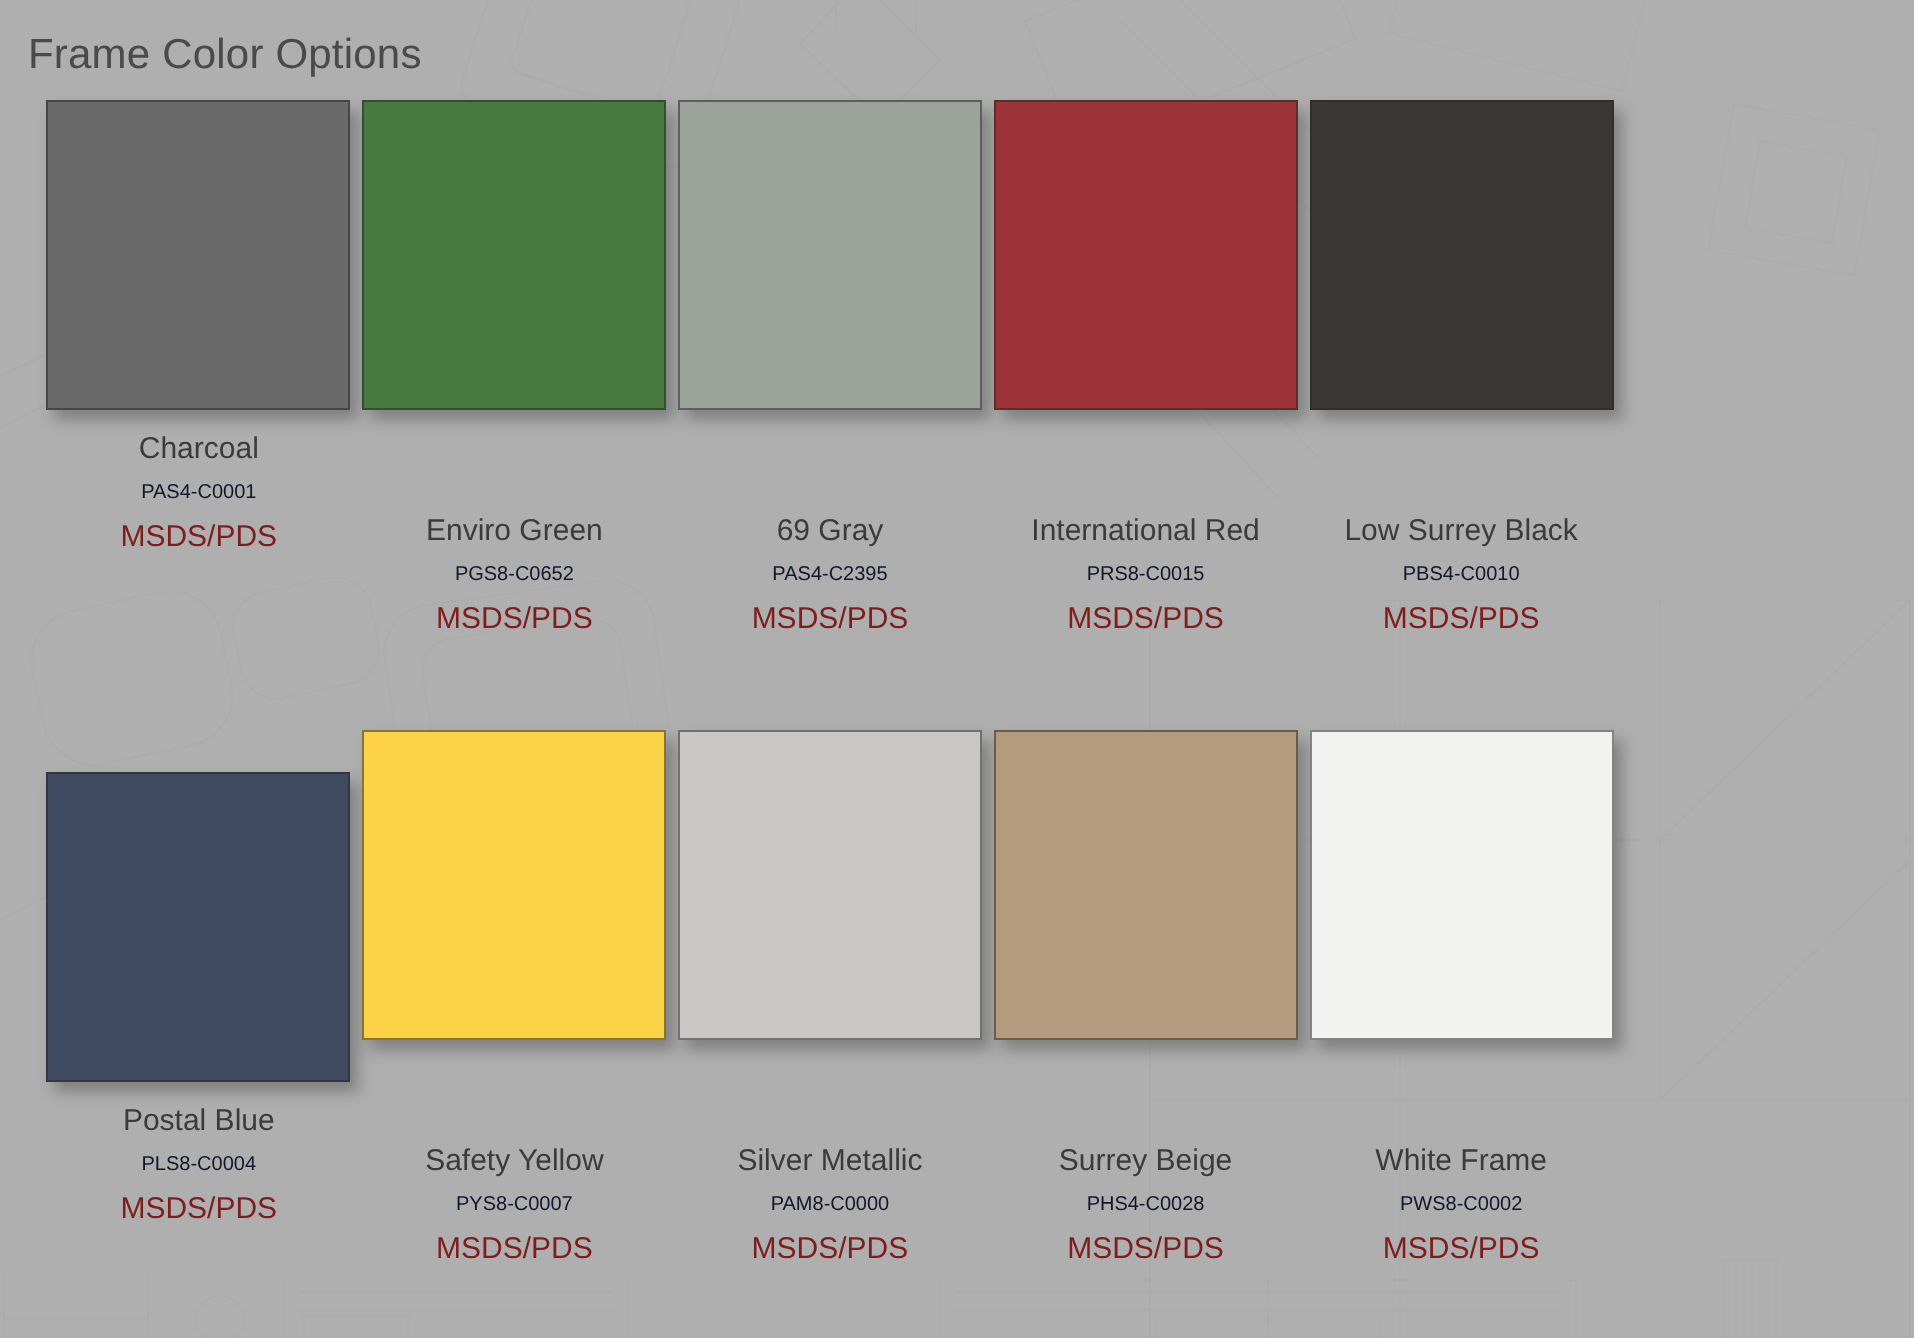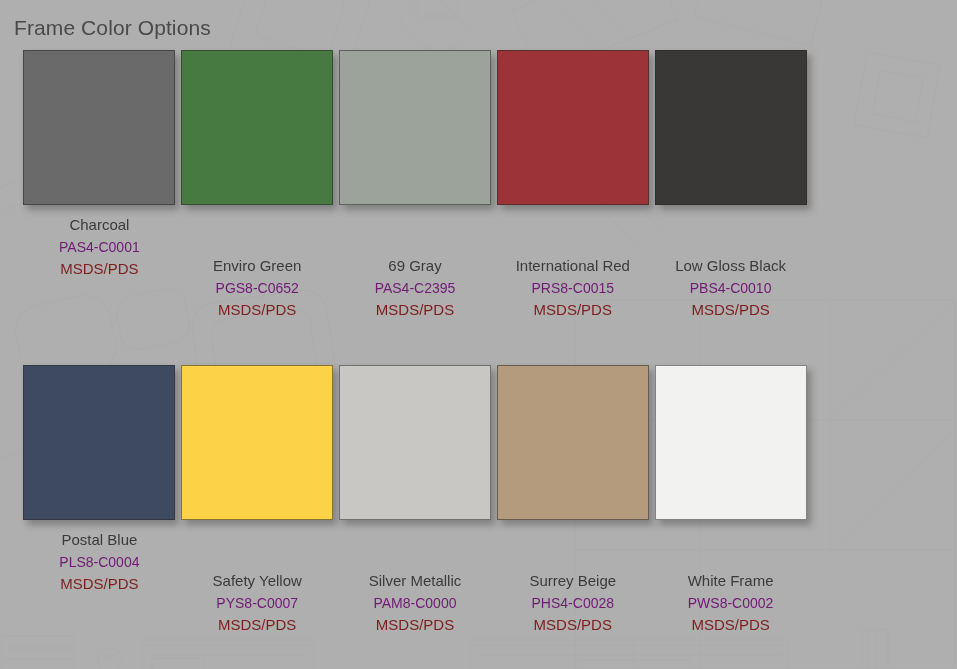--- a/index.html
+++ b/index.html
@@ -93,22 +93,22 @@
     text-align: center;
     line-height: 22px;
   }
 
   .color-name {
     font-size: 15px;
     color: #3b3b3b;
     white-space: nowrap;
   }
   .color-code {
-    font-size: 14px;
-    color: #701a75;
+    font-size: 10px;
+    color: #0f172a;
     white-space: nowrap;
   }
   .doc-link {
     font-size: 15px;
     color: #7f1d1d;
     white-space: nowrap;
     cursor: pointer;
   }
 </style>
 </head>
@@ -218,29 +218,29 @@
           <div class="label-block">
             <div class="color-name">International Red</div>
             <div class="color-code">PRS8-C0015</div>
             <div class="doc-link">MSDS/PDS</div>
           </div>
         </div>
 
         <div class="swatch-cell">
           <div class="chip" style="background:#3a3836"></div>
           <div class="label-block">
-            <div class="color-name">Low Gloss Black</div>
+            <div class="color-name">Low Surrey Black</div>
             <div class="color-code">PBS4-C0010</div>
             <div class="doc-link">MSDS/PDS</div>
           </div>
         </div>
 
       </div>
 
-      <div class="swatch-row" style="margin-top:44px;">
+      <div class="swatch-row" style="margin-top:44px;align-items:center;">
 
         <div class="swatch-cell">
           <div class="chip" style="background:#3e4a60"></div>
           <div class="label-block">
             <div class="color-name">Postal Blue</div>
             <div class="color-code">PLS8-C0004</div>
             <div class="doc-link">MSDS/PDS</div>
           </div>
         </div>
 

